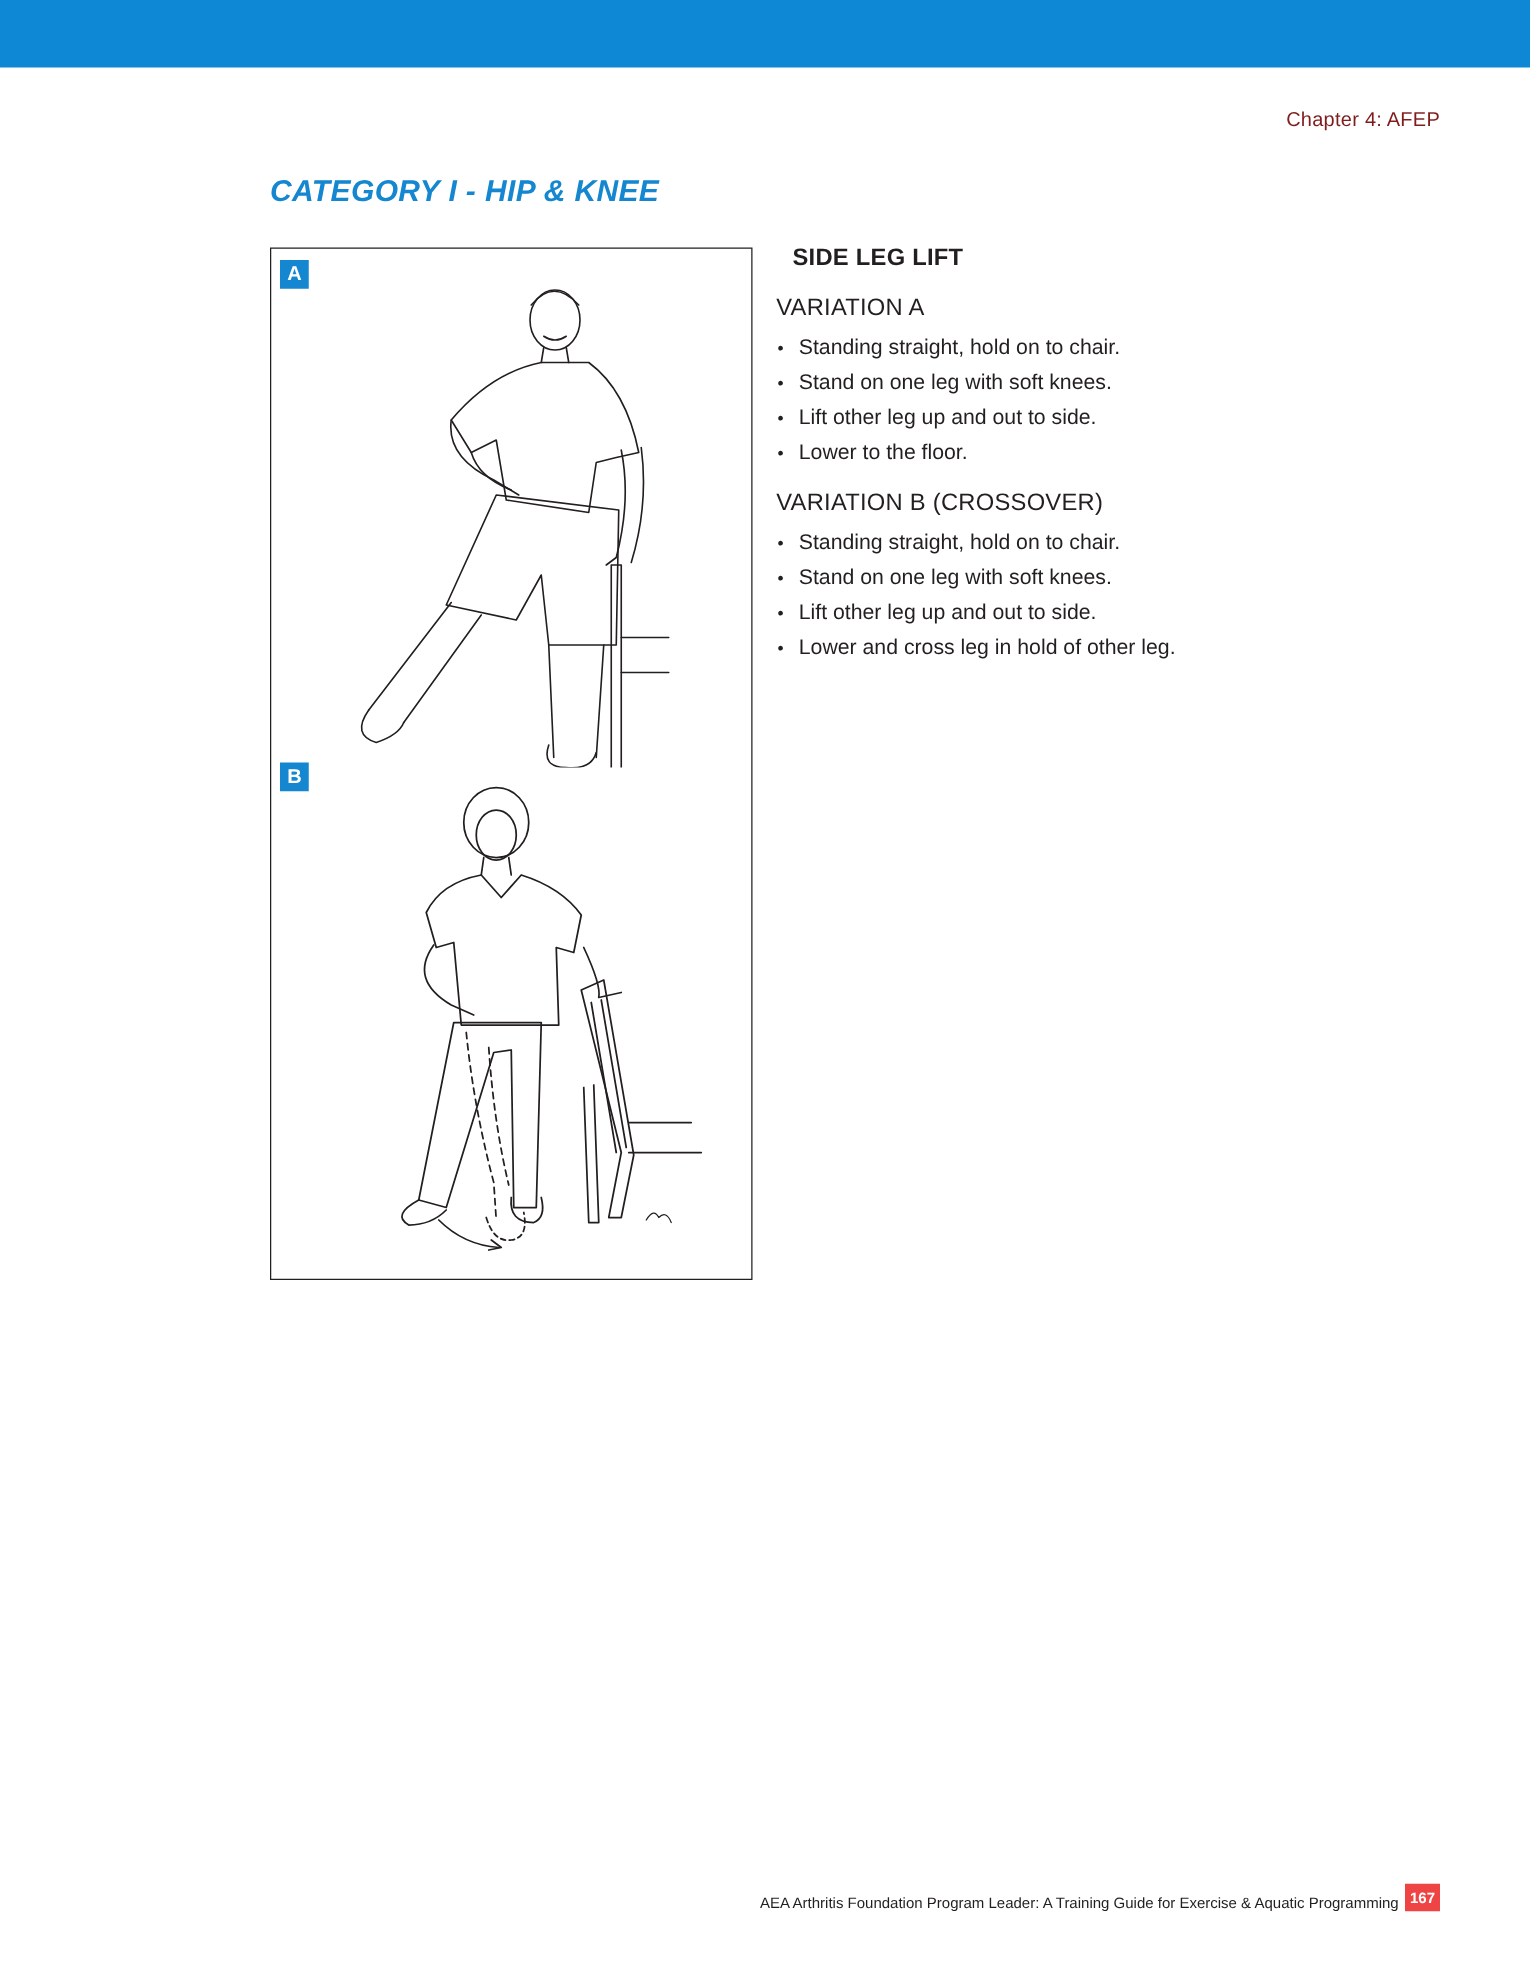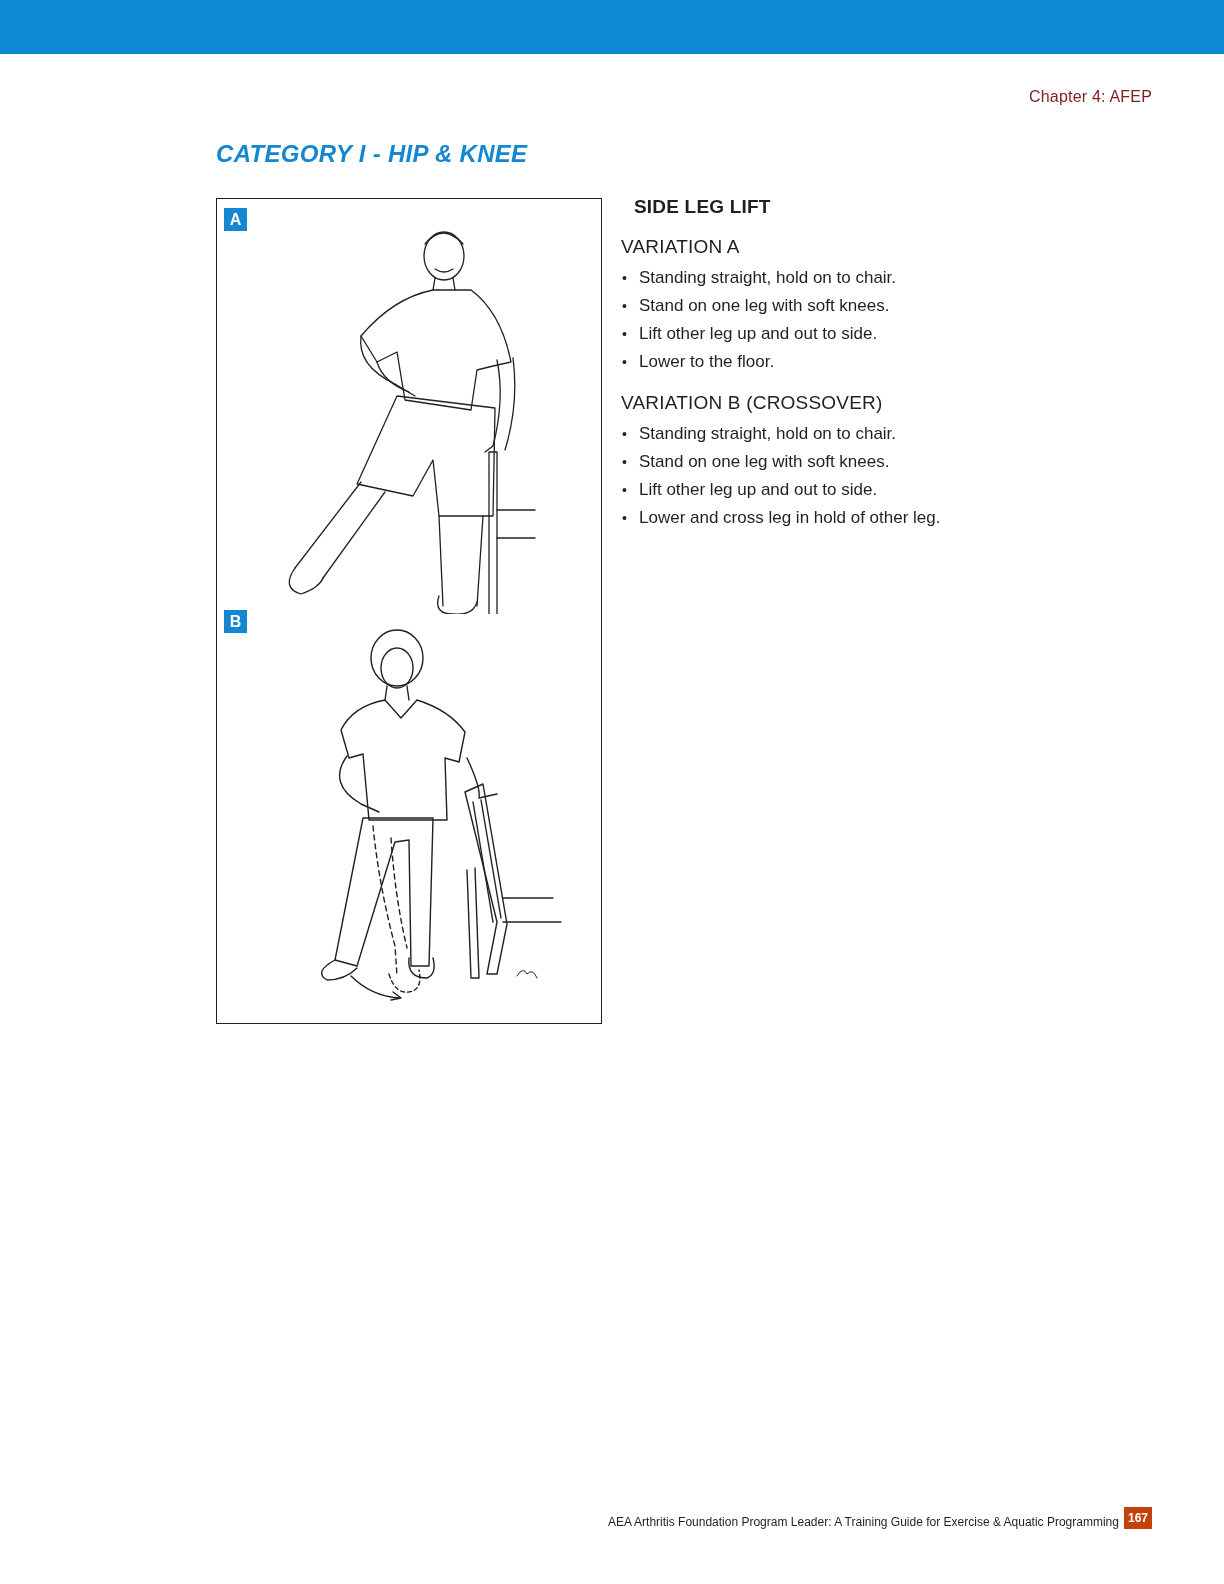--- a/index.html
+++ b/index.html
@@ -28,21 +28,21 @@
     .illus-b { left: 60px; top: 425px; width: 300px; height: 390px; }
     .text-col { position: absolute; left: 621px; top: 196px; width: 560px; }
     .ex-title { font-size: 19px; font-weight: bold; margin: 0 0 18px 13px; letter-spacing: 0.2px; }
     .var-title { font-size: 19px; margin: 16px 0 6px 0; letter-spacing: 0.2px; }
     ul.steps { list-style: none; margin: 0 0 16px 0; padding: 0; }
     ul.steps li { font-size: 17px; line-height: 28px; position: relative; padding-left: 18px; color: #231f20; }
     ul.steps li .bullet { position: absolute; left: 1px; top: 0; font-size: 14px; }
     .footer { position: absolute; right: 72px; top: 1507px; display: flex; align-items: flex-end; }
     .footer-text { font-size: 12px; color: #231f20; margin-right: 5px; }
     .page-num {
-      background: #c2410c; color: #fff; font-size: 12px; font-weight: bold;
+      background: #ef4444; color: #fff; font-size: 12px; font-weight: bold;
       padding: 3px 4px; line-height: 16px;
     }
   </style>
 </head>
 <body>
 
 <div class="top-bar"></div>
 <div class="chapter">Chapter 4: AFEP</div>
 <div class="cat-title">CATEGORY I - HIP &amp; KNEE</div>
 

